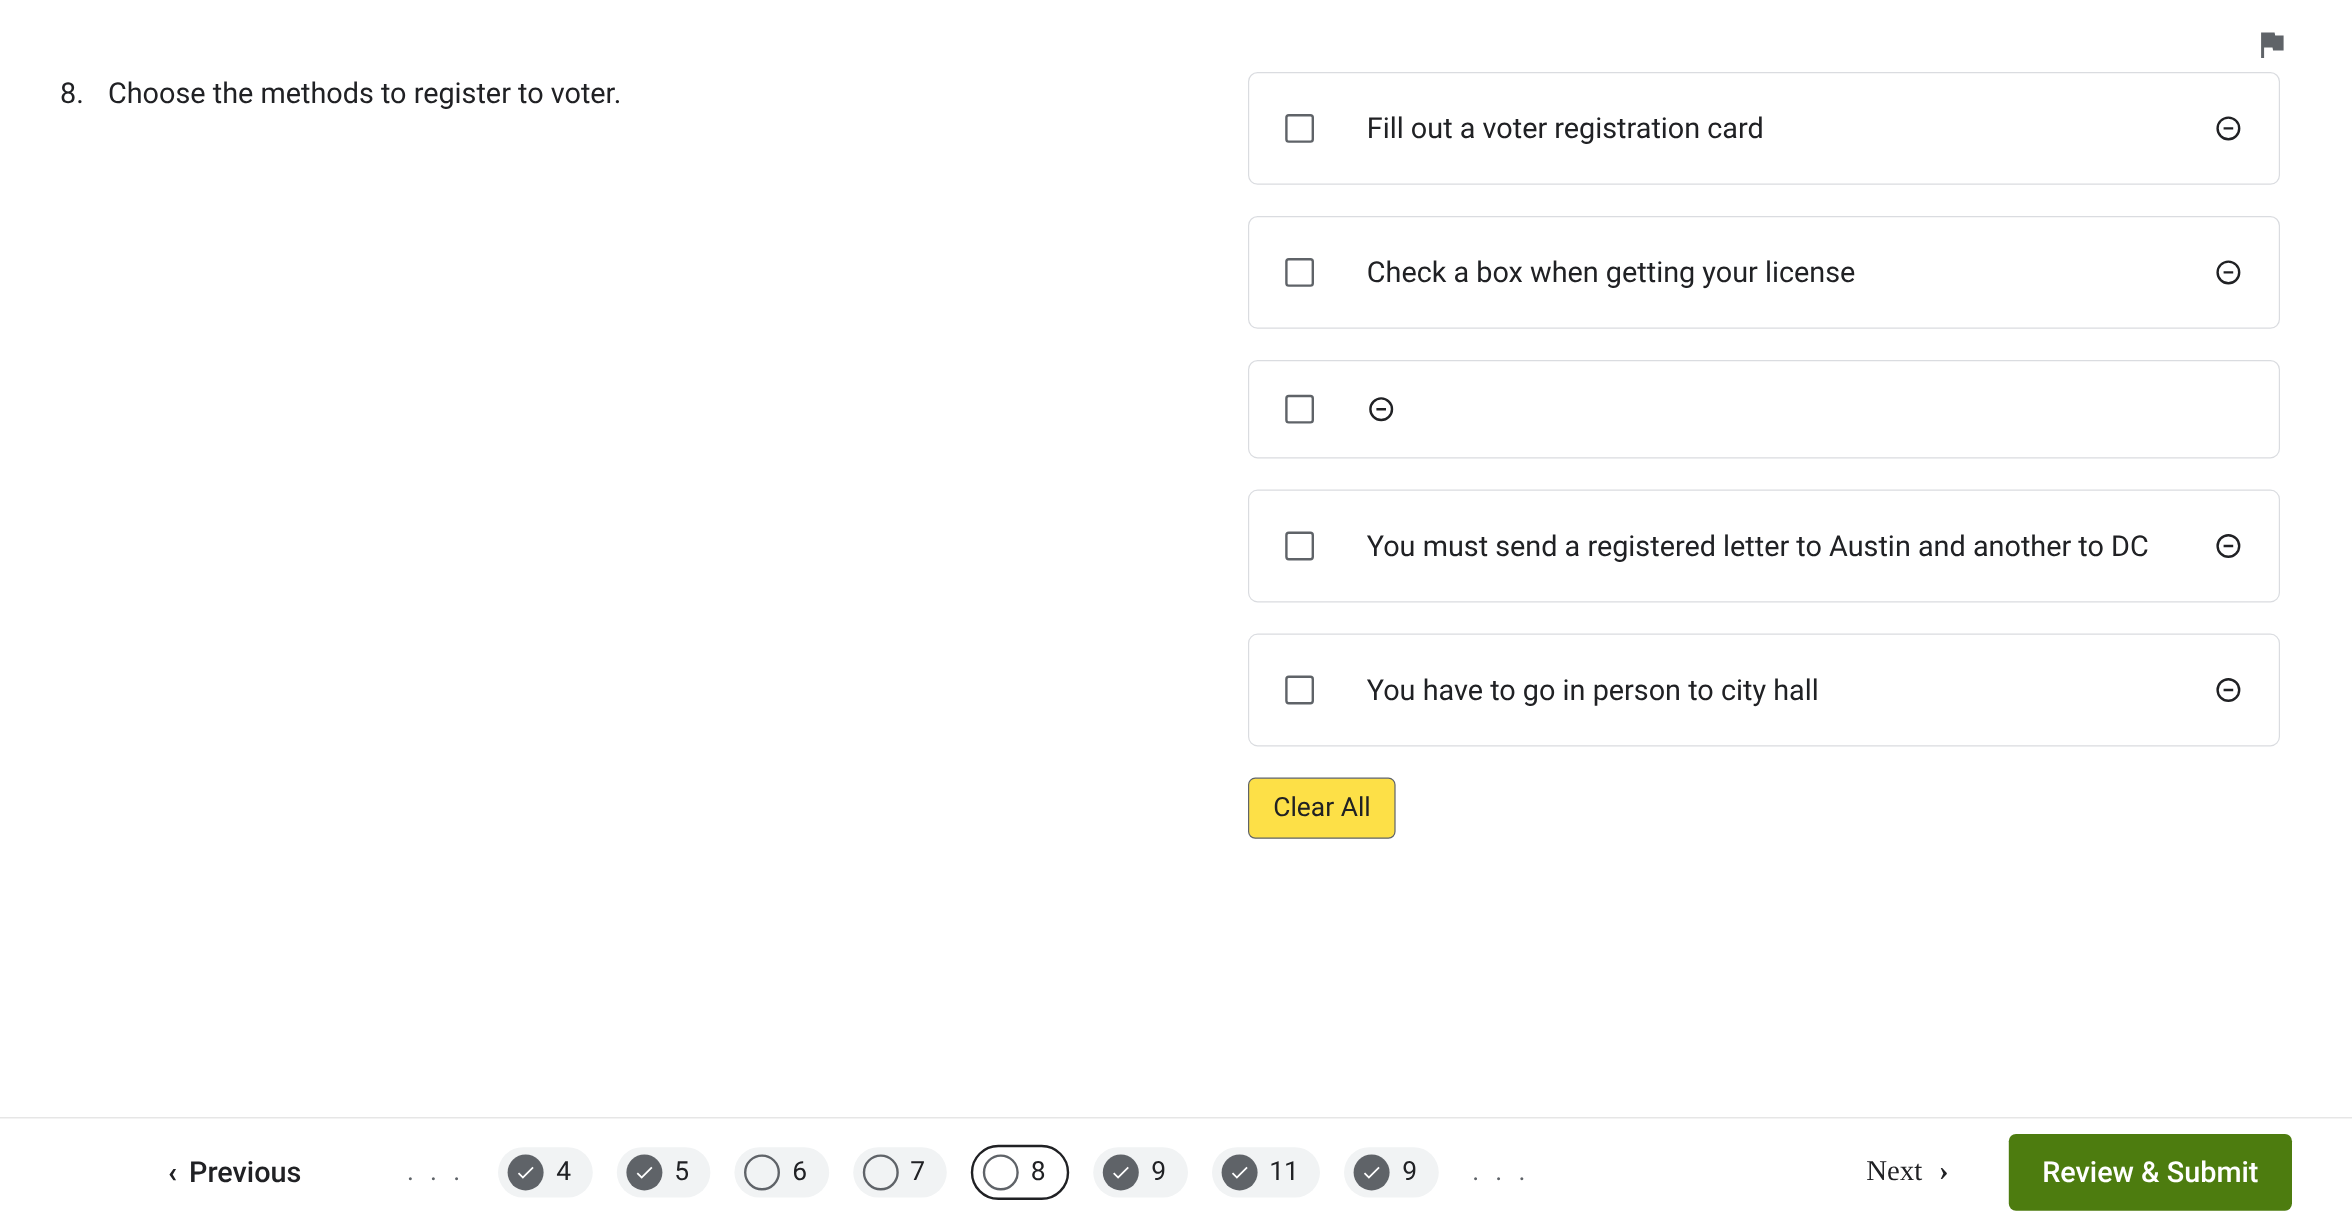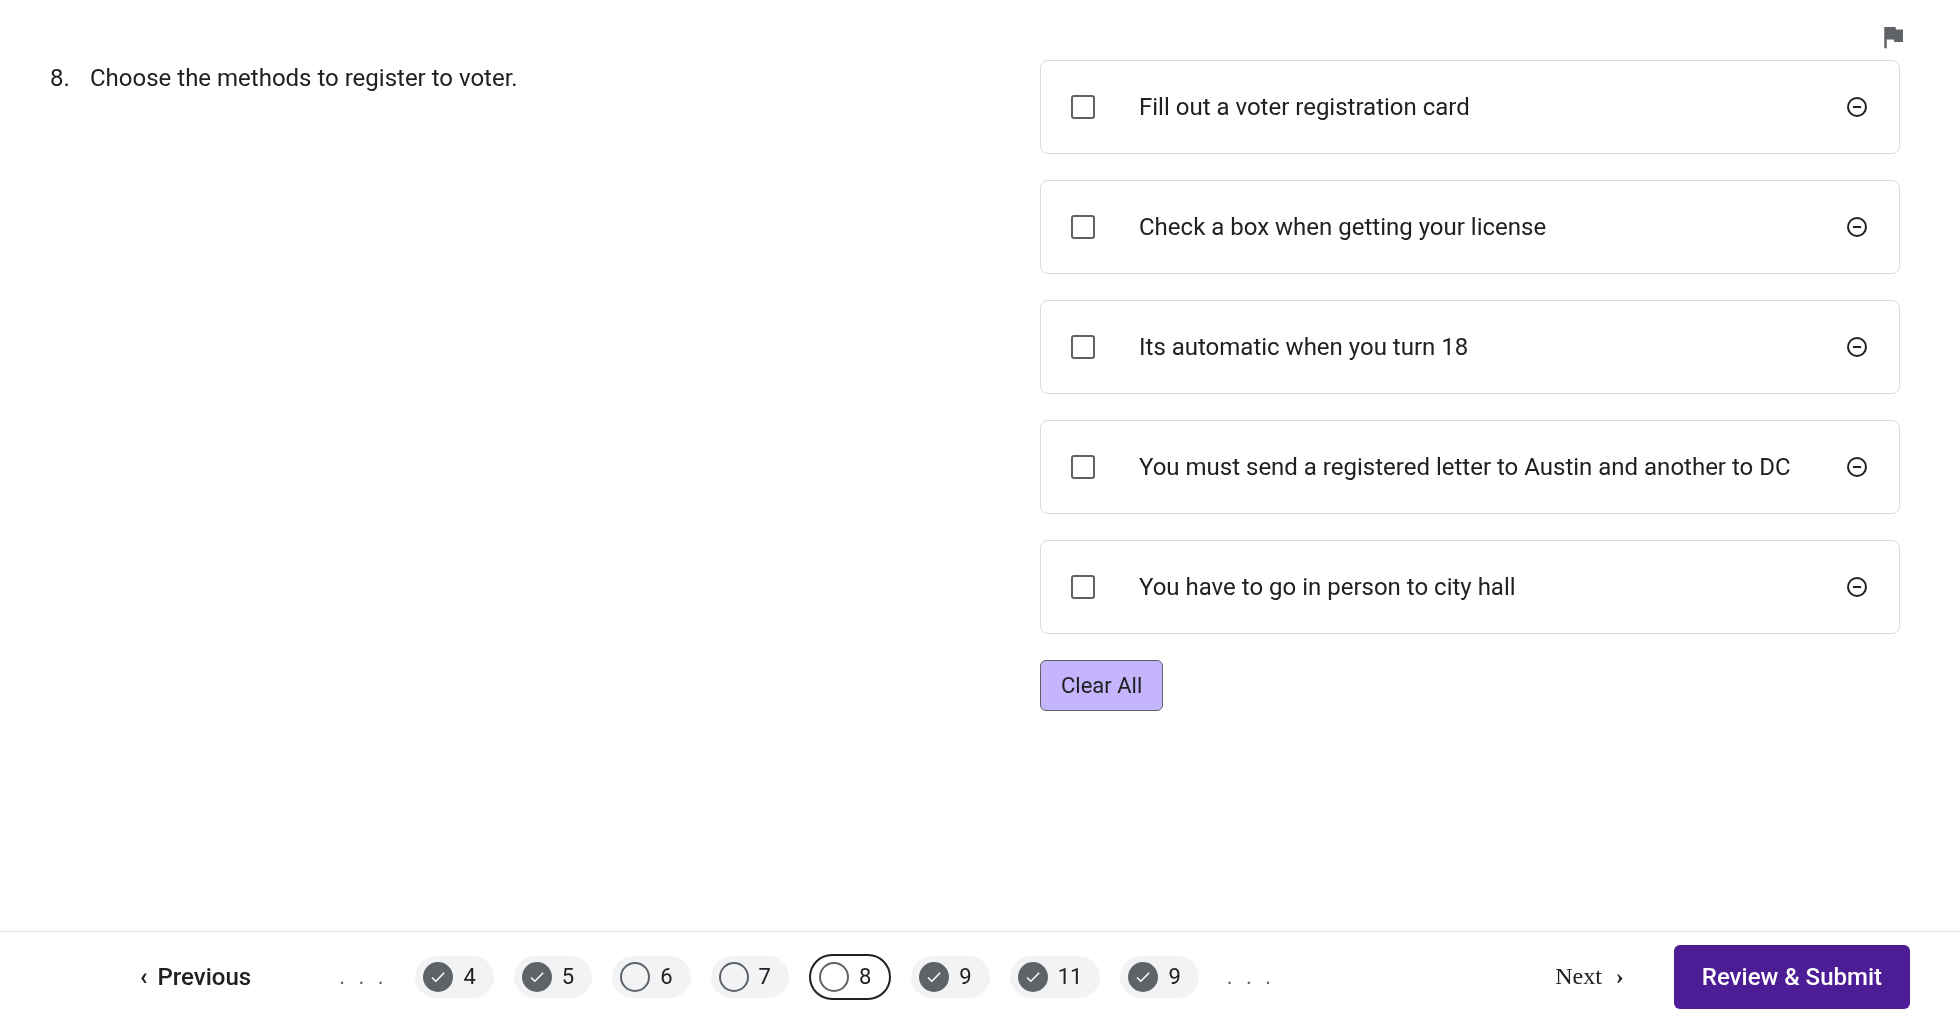--- a/index.html
+++ b/index.html
@@ -71,21 +71,21 @@
   width: 24px;
   height: 24px;
   flex-shrink: 0;
 }
 .remove-icon svg {
   width: 24px;
   height: 24px;
 }
 .clear-all-btn {
   border: 1px solid #5f6368;
-  background: #c4b5fd;
+  background: #fde047;
   border-radius: 6px;
   padding: 12px 20px;
   font-size: 22px;
   color: #202124;
   cursor: pointer;
   font-family: inherit;
 }
 .bottom-nav {
   position: absolute;
   bottom: 0;
@@ -164,21 +164,21 @@
   align-items: center;
   gap: 14px;
   font-size: 24px;
   font-weight: 500;
   color: #202124;
   cursor: pointer;
   font-family: Liberation Serif, serif;
 }
 .review-btn {
   margin-left: 50px;
-  background: #4c1d95;
+  background: #4d7c0f;
   color: #fff;
   border: none;
   border-radius: 6px;
   padding: 18px 28px;
   font-size: 24px;
   font-weight: 500;
   cursor: pointer;
   font-family: inherit;
 }
 </style>
@@ -212,21 +212,20 @@
         <div class="option-card">
           <div class="checkbox-box"></div>
           <div class="option-text">Check a box when getting your license</div>
           <div class="remove-icon"><svg viewBox="0 0 24 24" fill="none" stroke="#202124" stroke-width="2">
               <circle cx="12" cy="12" r="9"></circle>
               <line x1="8" y1="12" x2="16" y2="12"></line>
             </svg></div>
         </div>
         <div class="option-card">
           <div class="checkbox-box"></div>
-          <div class="option-text">Its automatic when you turn 18</div>
           <div class="remove-icon"><svg viewBox="0 0 24 24" fill="none" stroke="#202124" stroke-width="2">
               <circle cx="12" cy="12" r="9"></circle>
               <line x1="8" y1="12" x2="16" y2="12"></line>
             </svg></div>
         </div>
         <div class="option-card">
           <div class="checkbox-box"></div>
           <div class="option-text">You must send a registered letter to Austin and another to DC</div>
           <div class="remove-icon"><svg viewBox="0 0 24 24" fill="none" stroke="#202124" stroke-width="2">
               <circle cx="12" cy="12" r="9"></circle>

